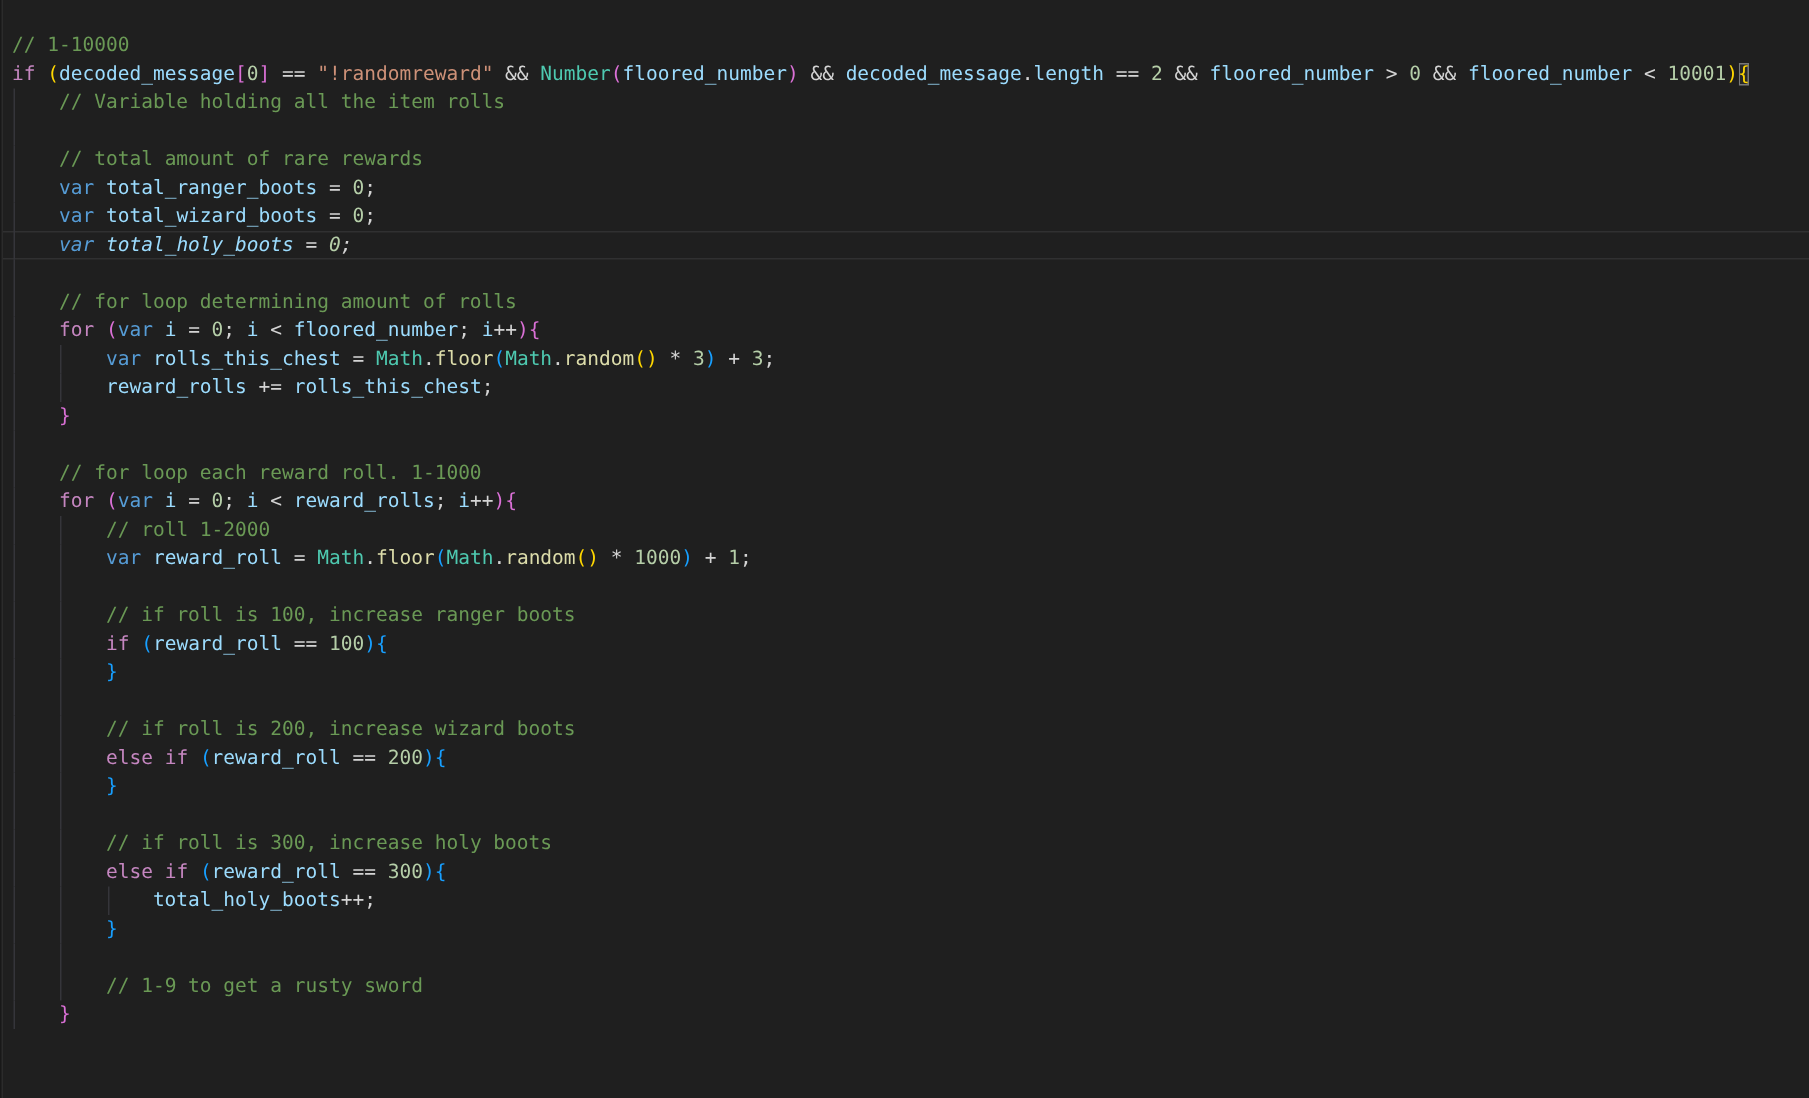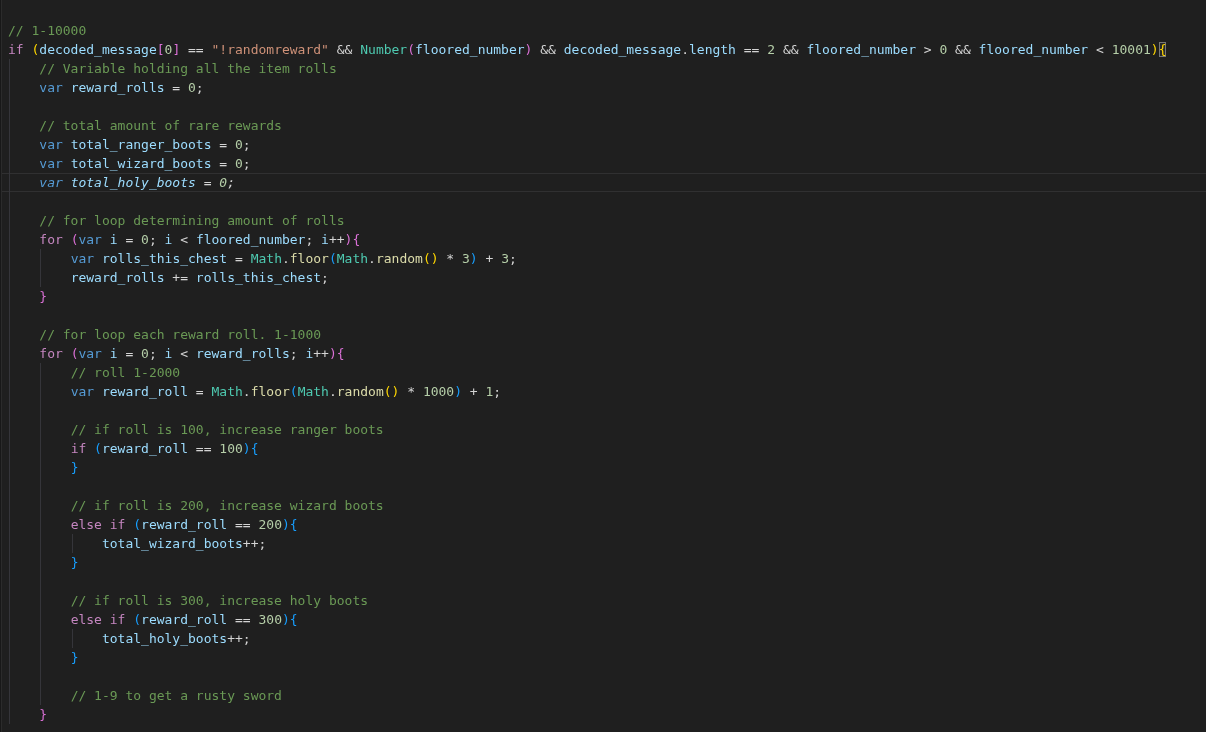--- a/index.html
+++ b/index.html
@@ -28,21 +28,20 @@
 </style>
 </head>
 <body>
 
 <div class="editor">
   <div class="left-edge"></div>
   <div id="code">
       <div class="line"><span class="cm">// 1-10000</span></div>
       <div class="line"><span class="kw">if</span><span class="pl"> </span><span class="b1">(</span><span class="vr">decoded_message</span><span class="b2">[</span><span class="num">0</span><span class="b2">]</span><span class="pl"> == </span><span class="str">"!randomreward"</span><span class="pl"> &amp;&amp; </span><span class="cls">Number</span><span class="b2">(</span><span class="vr">floored_number</span><span class="b2">)</span><span class="pl"> &amp;&amp; </span><span class="vr">decoded_message</span><span class="pl">.</span><span class="vr">length</span><span class="pl"> == </span><span class="num">2</span><span class="pl"> &amp;&amp; </span><span class="vr">floored_number</span><span class="pl"> &gt; </span><span class="num">0</span><span class="pl"> &amp;&amp; </span><span class="vr">floored_number</span><span class="pl"> &lt; </span><span class="num">10001</span><span class="b1">)</span><span class="bm">{</span></div>
       <div class="line"><i class="guide" style="left: calc(0ch + 9px);"></i><span class="pl">    </span><span class="cm">// Variable holding all the item rolls</span></div>
-      <div class="line"><i class="guide" style="left: calc(0ch + 9px);"></i><span class="pl">    </span><span class="st">var</span><span class="pl"> </span><span class="vr">reward_rolls</span><span class="pl"> = </span><span class="num">0</span><span class="pl">;</span></div>
       <div class="line"><i class="guide" style="left: calc(0ch + 9px);"></i></div>
       <div class="line"><i class="guide" style="left: calc(0ch + 9px);"></i><span class="pl">    </span><span class="cm">// total amount of rare rewards</span></div>
       <div class="line"><i class="guide" style="left: calc(0ch + 9px);"></i><span class="pl">    </span><span class="st">var</span><span class="pl"> </span><span class="vr">total_ranger_boots</span><span class="pl"> = </span><span class="num">0</span><span class="pl">;</span></div>
       <div class="line"><i class="guide" style="left: calc(0ch + 9px);"></i><span class="pl">    </span><span class="st">var</span><span class="pl"> </span><span class="vr">total_wizard_boots</span><span class="pl"> = </span><span class="num">0</span><span class="pl">;</span></div>
       <div class="line current"><i class="guide" style="left: calc(0ch + 9px);"></i><span class="pl">    </span><span class="st">var</span><span class="pl"> </span><span class="vr">total_holy_boots</span><span class="pl"> = </span><span class="num">0</span><span class="pl">;</span></div>
       <div class="line"><i class="guide" style="left: calc(0ch + 9px);"></i></div>
       <div class="line"><i class="guide" style="left: calc(0ch + 9px);"></i><span class="pl">    </span><span class="cm">// for loop determining amount of rolls</span></div>
       <div class="line"><i class="guide" style="left: calc(0ch + 9px);"></i><span class="pl">    </span><span class="kw">for</span><span class="pl"> </span><span class="b2">(</span><span class="st">var</span><span class="pl"> </span><span class="vr">i</span><span class="pl"> = </span><span class="num">0</span><span class="pl">; </span><span class="vr">i</span><span class="pl"> &lt; </span><span class="vr">floored_number</span><span class="pl">; </span><span class="vr">i</span><span class="pl">++</span><span class="b2">)</span><span class="b2">{</span></div>
       <div class="line"><i class="guide" style="left: calc(0ch + 9px);"></i><i class="guide" style="left: calc(4ch + 9px);"></i><span class="pl">        </span><span class="st">var</span><span class="pl"> </span><span class="vr">rolls_this_chest</span><span class="pl"> = </span><span class="cls">Math</span><span class="pl">.</span><span class="fn">floor</span><span class="b3">(</span><span class="cls">Math</span><span class="pl">.</span><span class="fn">random</span><span class="b1">()</span><span class="pl"> * </span><span class="num">3</span><span class="b3">)</span><span class="pl"> + </span><span class="num">3</span><span class="pl">;</span></div>
       <div class="line"><i class="guide" style="left: calc(0ch + 9px);"></i><i class="guide" style="left: calc(4ch + 9px);"></i><span class="pl">        </span><span class="vr">reward_rolls</span><span class="pl"> += </span><span class="vr">rolls_this_chest</span><span class="pl">;</span></div>
@@ -52,21 +51,20 @@
       <div class="line"><i class="guide" style="left: calc(0ch + 9px);"></i><span class="pl">    </span><span class="kw">for</span><span class="pl"> </span><span class="b2">(</span><span class="st">var</span><span class="pl"> </span><span class="vr">i</span><span class="pl"> = </span><span class="num">0</span><span class="pl">; </span><span class="vr">i</span><span class="pl"> &lt; </span><span class="vr">reward_rolls</span><span class="pl">; </span><span class="vr">i</span><span class="pl">++</span><span class="b2">)</span><span class="b2">{</span></div>
       <div class="line"><i class="guide" style="left: calc(0ch + 9px);"></i><i class="guide" style="left: calc(4ch + 9px);"></i><span class="pl">        </span><span class="cm">// roll 1-2000</span></div>
       <div class="line"><i class="guide" style="left: calc(0ch + 9px);"></i><i class="guide" style="left: calc(4ch + 9px);"></i><span class="pl">        </span><span class="st">var</span><span class="pl"> </span><span class="vr">reward_roll</span><span class="pl"> = </span><span class="cls">Math</span><span class="pl">.</span><span class="fn">floor</span><span class="b3">(</span><span class="cls">Math</span><span class="pl">.</span><span class="fn">random</span><span class="b1">()</span><span class="pl"> * </span><span class="num">1000</span><span class="b3">)</span><span class="pl"> + </span><span class="num">1</span><span class="pl">;</span></div>
       <div class="line"><i class="guide" style="left: calc(0ch + 9px);"></i><i class="guide" style="left: calc(4ch + 9px);"></i></div>
       <div class="line"><i class="guide" style="left: calc(0ch + 9px);"></i><i class="guide" style="left: calc(4ch + 9px);"></i><span class="pl">        </span><span class="cm">// if roll is 100, increase ranger boots</span></div>
       <div class="line"><i class="guide" style="left: calc(0ch + 9px);"></i><i class="guide" style="left: calc(4ch + 9px);"></i><span class="pl">        </span><span class="kw">if</span><span class="pl"> </span><span class="b3">(</span><span class="vr">reward_roll</span><span class="pl"> == </span><span class="num">100</span><span class="b3">)</span><span class="b3">{</span></div>
       <div class="line"><i class="guide" style="left: calc(0ch + 9px);"></i><i class="guide" style="left: calc(4ch + 9px);"></i><span class="pl">        </span><span class="b3">}</span></div>
       <div class="line"><i class="guide" style="left: calc(0ch + 9px);"></i><i class="guide" style="left: calc(4ch + 9px);"></i></div>
       <div class="line"><i class="guide" style="left: calc(0ch + 9px);"></i><i class="guide" style="left: calc(4ch + 9px);"></i><span class="pl">        </span><span class="cm">// if roll is 200, increase wizard boots</span></div>
       <div class="line"><i class="guide" style="left: calc(0ch + 9px);"></i><i class="guide" style="left: calc(4ch + 9px);"></i><span class="pl">        </span><span class="kw">else</span><span class="pl"> </span><span class="kw">if</span><span class="pl"> </span><span class="b3">(</span><span class="vr">reward_roll</span><span class="pl"> == </span><span class="num">200</span><span class="b3">)</span><span class="b3">{</span></div>
-      <div class="line"><i class="guide" style="left: calc(0ch + 9px);"></i><i class="guide" style="left: calc(4ch + 9px);"></i><i class="guide" style="left: calc(8ch + 9px);"></i><span class="pl">            </span><span class="vr">total_wizard_boots</span><span class="pl">++;</span></div>
       <div class="line"><i class="guide" style="left: calc(0ch + 9px);"></i><i class="guide" style="left: calc(4ch + 9px);"></i><span class="pl">        </span><span class="b3">}</span></div>
       <div class="line"><i class="guide" style="left: calc(0ch + 9px);"></i><i class="guide" style="left: calc(4ch + 9px);"></i></div>
       <div class="line"><i class="guide" style="left: calc(0ch + 9px);"></i><i class="guide" style="left: calc(4ch + 9px);"></i><span class="pl">        </span><span class="cm">// if roll is 300, increase holy boots</span></div>
       <div class="line"><i class="guide" style="left: calc(0ch + 9px);"></i><i class="guide" style="left: calc(4ch + 9px);"></i><span class="pl">        </span><span class="kw">else</span><span class="pl"> </span><span class="kw">if</span><span class="pl"> </span><span class="b3">(</span><span class="vr">reward_roll</span><span class="pl"> == </span><span class="num">300</span><span class="b3">)</span><span class="b3">{</span></div>
       <div class="line"><i class="guide" style="left: calc(0ch + 9px);"></i><i class="guide" style="left: calc(4ch + 9px);"></i><i class="guide" style="left: calc(8ch + 9px);"></i><span class="pl">            </span><span class="vr">total_holy_boots</span><span class="pl">++;</span></div>
       <div class="line"><i class="guide" style="left: calc(0ch + 9px);"></i><i class="guide" style="left: calc(4ch + 9px);"></i><span class="pl">        </span><span class="b3">}</span></div>
       <div class="line"><i class="guide" style="left: calc(0ch + 9px);"></i><i class="guide" style="left: calc(4ch + 9px);"></i></div>
       <div class="line"><i class="guide" style="left: calc(0ch + 9px);"></i><i class="guide" style="left: calc(4ch + 9px);"></i><span class="pl">        </span><span class="cm">// 1-9 to get a rusty sword</span></div>
       <div class="line"><i class="guide" style="left: calc(0ch + 9px);"></i><span class="pl">    </span><span class="b2">}</span></div>
     </div>

